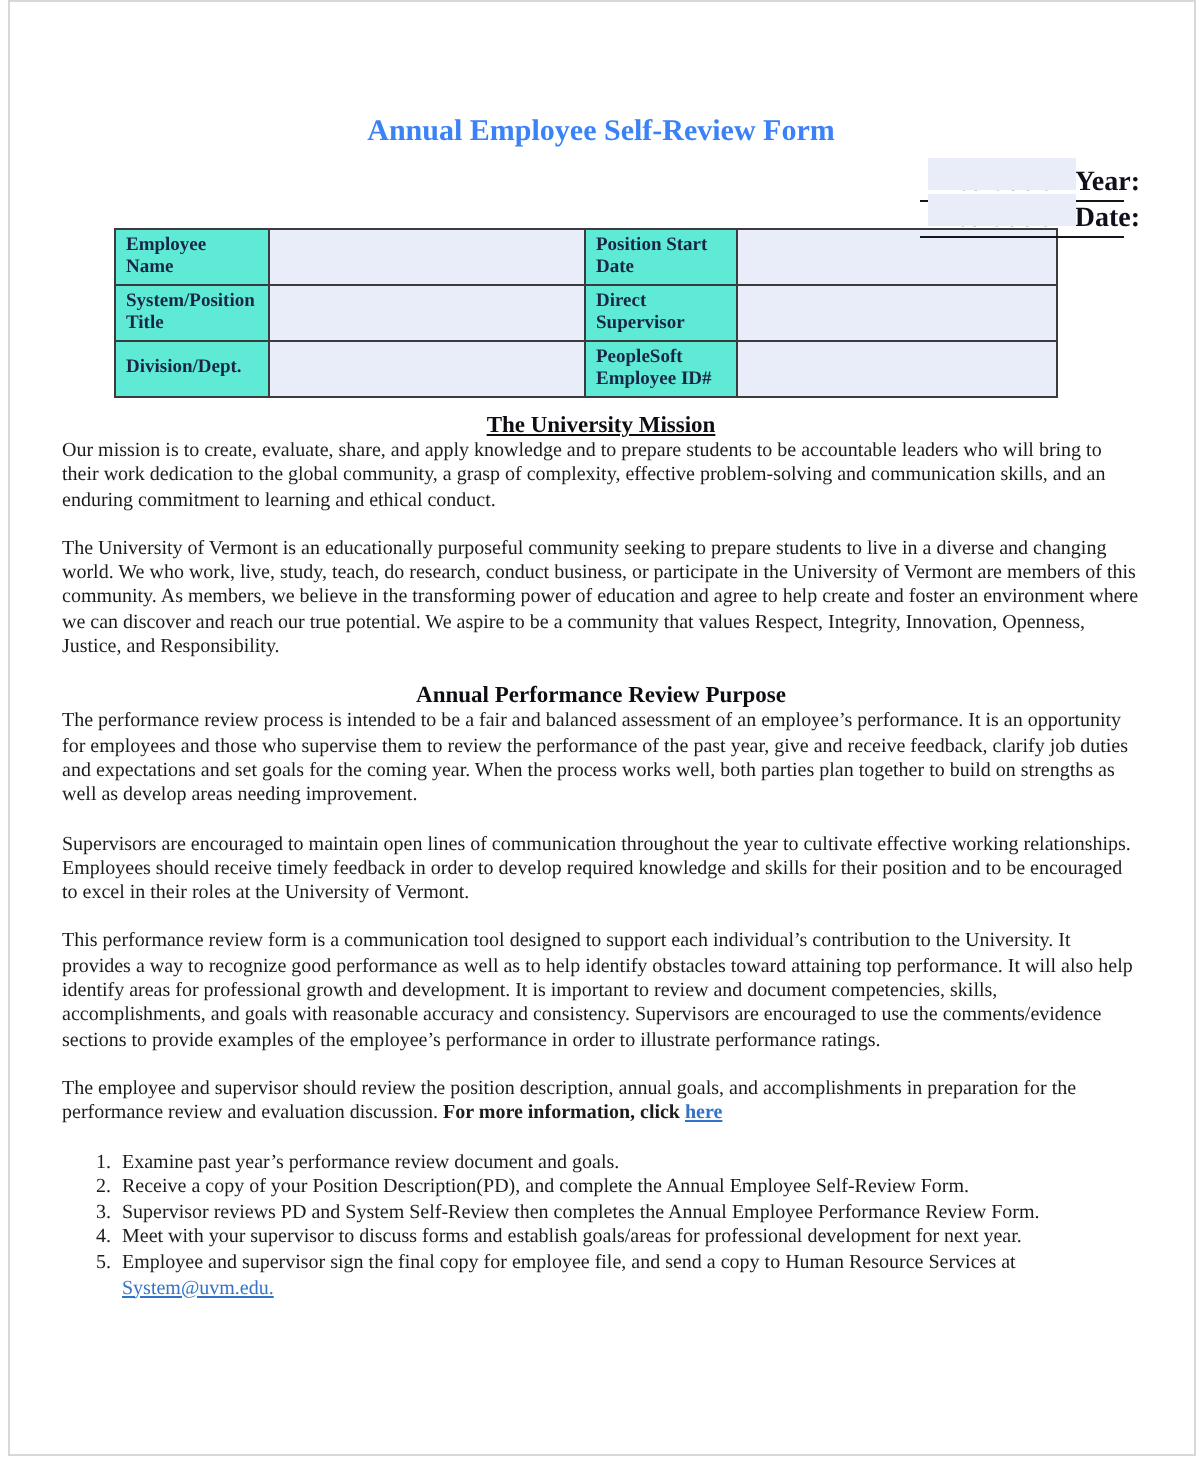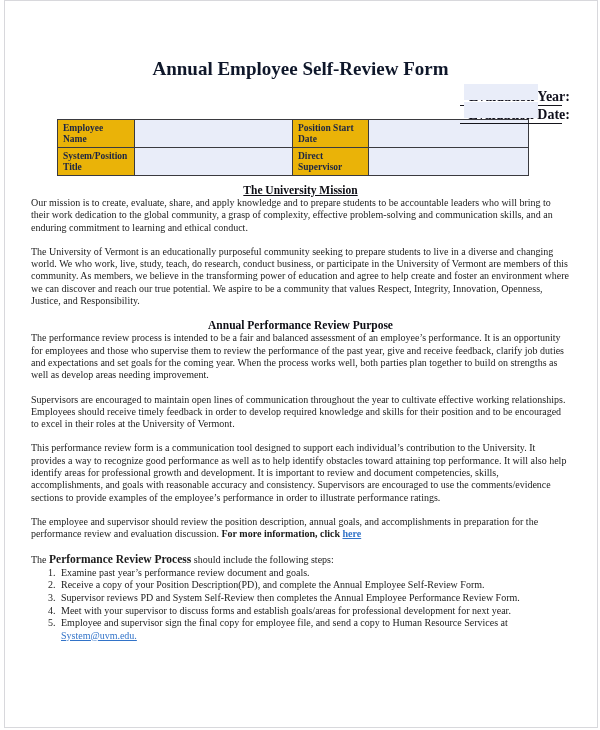--- a/index.html
+++ b/index.html
@@ -11,21 +11,21 @@
     position:relative;
     overflow:hidden;
   }
   .page-frame {
     position:absolute; left:4px; top:0; width:592px; height:726px;
     border:1px solid #d8d8dc; pointer-events:none;
   }
   .content { position:relative; padding:58px 30px 0 31px; }
 
   .form-title {
-    text-align:center; font-weight:bold; font-size:19px; color:#0f172a;
+    text-align:center; font-weight:bold; font-size:15px; color:#3b82f6;
     margin:0 0 9px 0;
   }
 
   .eval-row {
     display:flex; justify-content:flex-start; align-items:flex-end;
     font-size:14px; margin:0 0 6px 0; height:24px;flex-direction:column;
   }
   .eval-label { font-weight:bold; color:#10101c; white-space:nowrap; }
   .eval-field {
     position:relative; width:102px; height:20px;
@@ -39,21 +39,21 @@
   table.info-table {
     border-collapse:collapse; table-layout:fixed;
     width:471px; margin:4px 0 0 26px;
   }
   table.info-table td {
     border:1.6px solid #3a3a3f;
     font-size:9.5px; line-height:11px;
     padding:1px 5px; height:25px; vertical-align:middle;
     overflow:hidden;
   }
-  td.lbl { font-weight:bold; color:#1b2545; background:#eab308;margin-left:28px; }
+  td.lbl { font-weight:bold; color:#1b2545; background:#5eead4;margin-left:28px; }
   td.val { background:#e9edf9; }
 
   .sec-h {
     text-align:center; font-weight:bold; font-size:11.5px; color:#0d0d14;
     margin:12px 0 1px 0;
   }
   .sec-h.first { margin-top:8px;text-decoration:underline; }
   .para {
     font-size:10px; line-height:12.3px; margin:0 0 12px 0; color:#1c1c1c;
   }
@@ -103,36 +103,41 @@
         <td class="val"></td>
         <td class="lbl">Position Start Date</td>
         <td class="val"></td>
       </tr>
       <tr>
         <td class="lbl">System/Position Title</td>
         <td class="val"></td>
         <td class="lbl">Direct Supervisor</td>
         <td class="val"></td>
       </tr>
+      <tr>
+        <td class="lbl">Division/Dept.</td>
+        <td class="val"></td>
+        <td class="lbl">PeopleSoft Employee ID#</td>
+        <td class="val"></td>
+      </tr>
     </tbody>
   </table>
 
   <div class="sec-h first">The University Mission</div>
   <p class="para">Our mission is to create, evaluate, share, and apply knowledge and to prepare students to be accountable leaders who will bring to their work dedication to the global community, a grasp of complexity, effective problem-solving and communication skills, and an enduring commitment to learning and ethical conduct.</p>
 
   <p class="para">The University of Vermont is an educationally purposeful community seeking to prepare students to live in a diverse and changing world. We who work, live, study, teach, do research, conduct business, or participate in the University of Vermont are members of this community. As members, we believe in the transforming power of education and agree to help create and foster an environment where we can discover and reach our true potential. We aspire to be a community that values Respect, Integrity, Innovation, Openness, Justice, and Responsibility.</p>
 
   <div class="sec-h">Annual Performance Review Purpose</div>
   <p class="para">The performance review process is intended to be a fair and balanced assessment of an employee’s performance. It is an opportunity for employees and those who supervise them to review the performance of the past year, give and receive feedback, clarify job duties and expectations and set goals for the coming year. When the process works well, both parties plan together to build on strengths as well as develop areas needing improvement.</p>
   <p class="para">Supervisors are encouraged to maintain open lines of communication throughout the year to cultivate effective working relationships. Employees should receive timely feedback in order to develop required knowledge and skills for their position and to be encouraged to excel in their roles at the University of Vermont.</p>
   <p class="para">This performance review form is a communication tool designed to support each individual’s contribution to the University. It provides a way to recognize good performance as well as to help identify obstacles toward attaining top performance. It will also help identify areas for professional growth and development. It is important to review and document competencies, skills, accomplishments, and goals with reasonable accuracy and consistency. Supervisors are encouraged to use the comments/evidence sections to provide examples of the employee’s performance in order to illustrate performance ratings.</p>
 
   <p class="para"><span>The employee and supervisor should review the position description, annual goals, and accomplishments in preparation for the performance review and evaluation discussion. </span><span class="bold-inline">For more information, click </span><a class="doc-link bold">here</a></p>
 
-  <p class="process-line"><span>The </span><span class="big-bold">Performance Review Process</span><span> should include the following steps:</span></p>
 
   <ol class="steps">
     <li>Examine past year’s performance review document and goals.</li>
     <li>Receive a copy of your Position Description(PD), and complete the Annual Employee Self-Review Form.</li>
     <li>Supervisor reviews PD and System Self-Review then completes the Annual Employee Performance Review Form.</li>
     <li>Meet with your supervisor to discuss forms and establish goals/areas for professional development for next year.</li>
     <li><span>Employee and supervisor sign the final copy for employee file, and send a copy to Human Resource Services at </span><a class="doc-link">System@uvm.edu.</a></li>
   </ol>
 
 </div>

